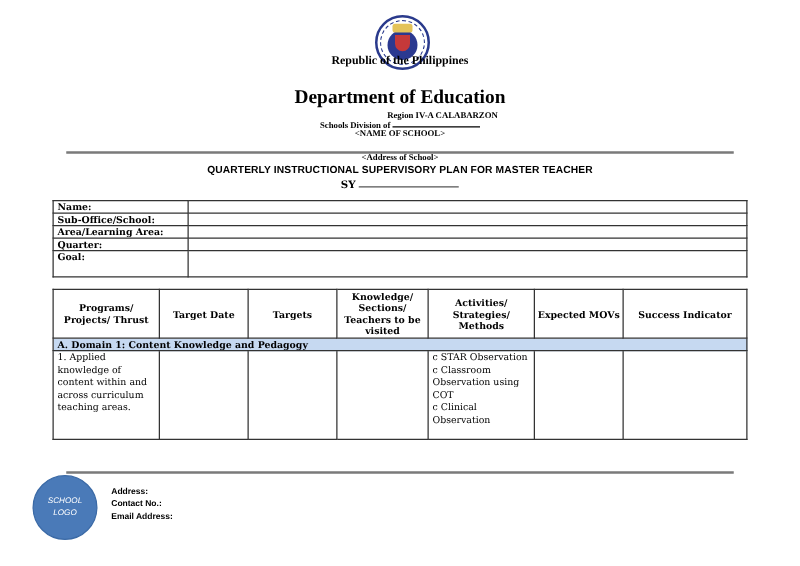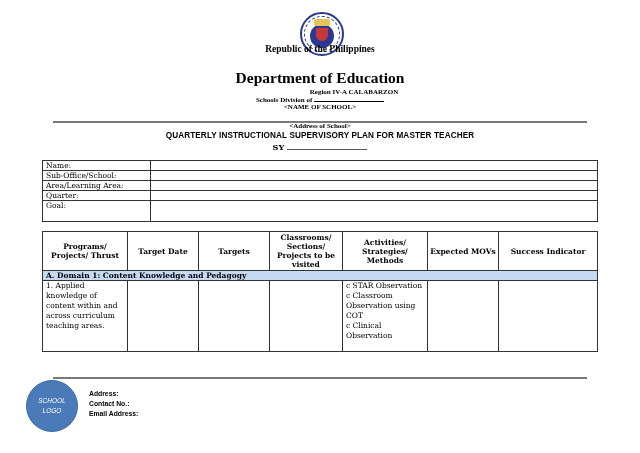--- a/index.html
+++ b/index.html
@@ -21,21 +21,21 @@
   .h-name { top: 103px; font-size: 7px; }
   .h-addr { top: 111px; font-size: 7px; margin-top: 11px; }
   .rule1 { left: 53px; top: 121px; width: 534px; height: 2px; background: #7a7a7a; }
 
   .title { left: 0; width: 640px; text-align: center; top: 131px; font-size: 8.2px; font-weight: bold; font-family: Liberation Sans, sans-serif; letter-spacing: 0.1px; }
   .sy { left: 0; width: 640px; text-align: center; top: 141px; font-size: 8.2px; font-weight: bold; }
   .sy .blank { display: inline-block; width: 80px; border-bottom: 1px solid #555; height: 8px; margin-left: 3px; }
 
   table { border-collapse: collapse; }
   .info { left: 42px; top: 160px; width: 556px; }
-  .info td { border: 1px solid #333; font-size: 7.5px; font-weight: normal; padding: 0 3px; height: 9px; line-height: 9px; margin-left: 20px; }
+  .info td { border: 1px solid #333; font-size: 7.5px; font-weight: bold; padding: 0 3px; height: 9px; line-height: 9px; margin-left: 20px; }
   .info td.lbl { width: 101px; }
   .info tr.goal td { height: 20px; vertical-align: top; }
 
   .plan { left: 42px; top: 231px; width: 556px; }
   .plan th { border: 1px solid #333; font-size: 7.5px; font-weight: bold; text-align: center; vertical-align: middle; height: 38px; padding: 0 2px; line-height: 9px; }
   .plan td.domain { background: #c6d9f1; font-size: 7.5px; font-weight: bold; border: 1px solid #333; height: 9px; line-height: 9px; padding: 0 3px; margin-top: 48px; }
   .plan td.cell { border: 1px solid #333; font-size: 7.5px; vertical-align: top; padding: 0 3px; line-height: 10px; height: 70px; font-family: "DejaVu Serif", serif; margin-left: 28px; }
 
   .rule2 { left: 53px; top: 377px; width: 534px; height: 2px; background: #7a7a7a; }
   .logo { left: 26px; top: 380px; width: 50px; height: 50px; border-radius: 50%; background: #4a7ab8; border: 1px solid #3b6aa6; color: #fff; font-family: "Liberation Sans", sans-serif; font-style: italic; font-size: 6.5px; text-align: center; display: flex; flex-direction: column; justify-content: center; line-height: 10px; }
@@ -86,21 +86,21 @@
       </tr>
 </tbody>
   </table>
 
 <table class="abs plan">
   <tbody>
       <tr>
     <th style="width:80px">Programs/ Projects/ Thrust</th>
     <th style="width:66px">Target Date</th>
     <th style="width:66px">Targets</th>
-    <th style="width:68px">Classrooms/ Sections/ Projects to be visited</th>
+    <th style="width:68px">Knowledge/ Sections/ Teachers to be visited</th>
     <th style="width:80px">Activities/ Strategies/ Methods</th>
     <th style="width:66px">Expected MOVs</th>
     <th>Success Indicator</th>
   </tr>
   <tr>
     <td class="domain" colspan="7">A. Domain 1: Content Knowledge and Pedagogy</td>
   </tr>
   <tr>
     <td class="cell">1. Applied knowledge of content within and across curriculum teaching areas.</td>
     <td class="cell"></td>

